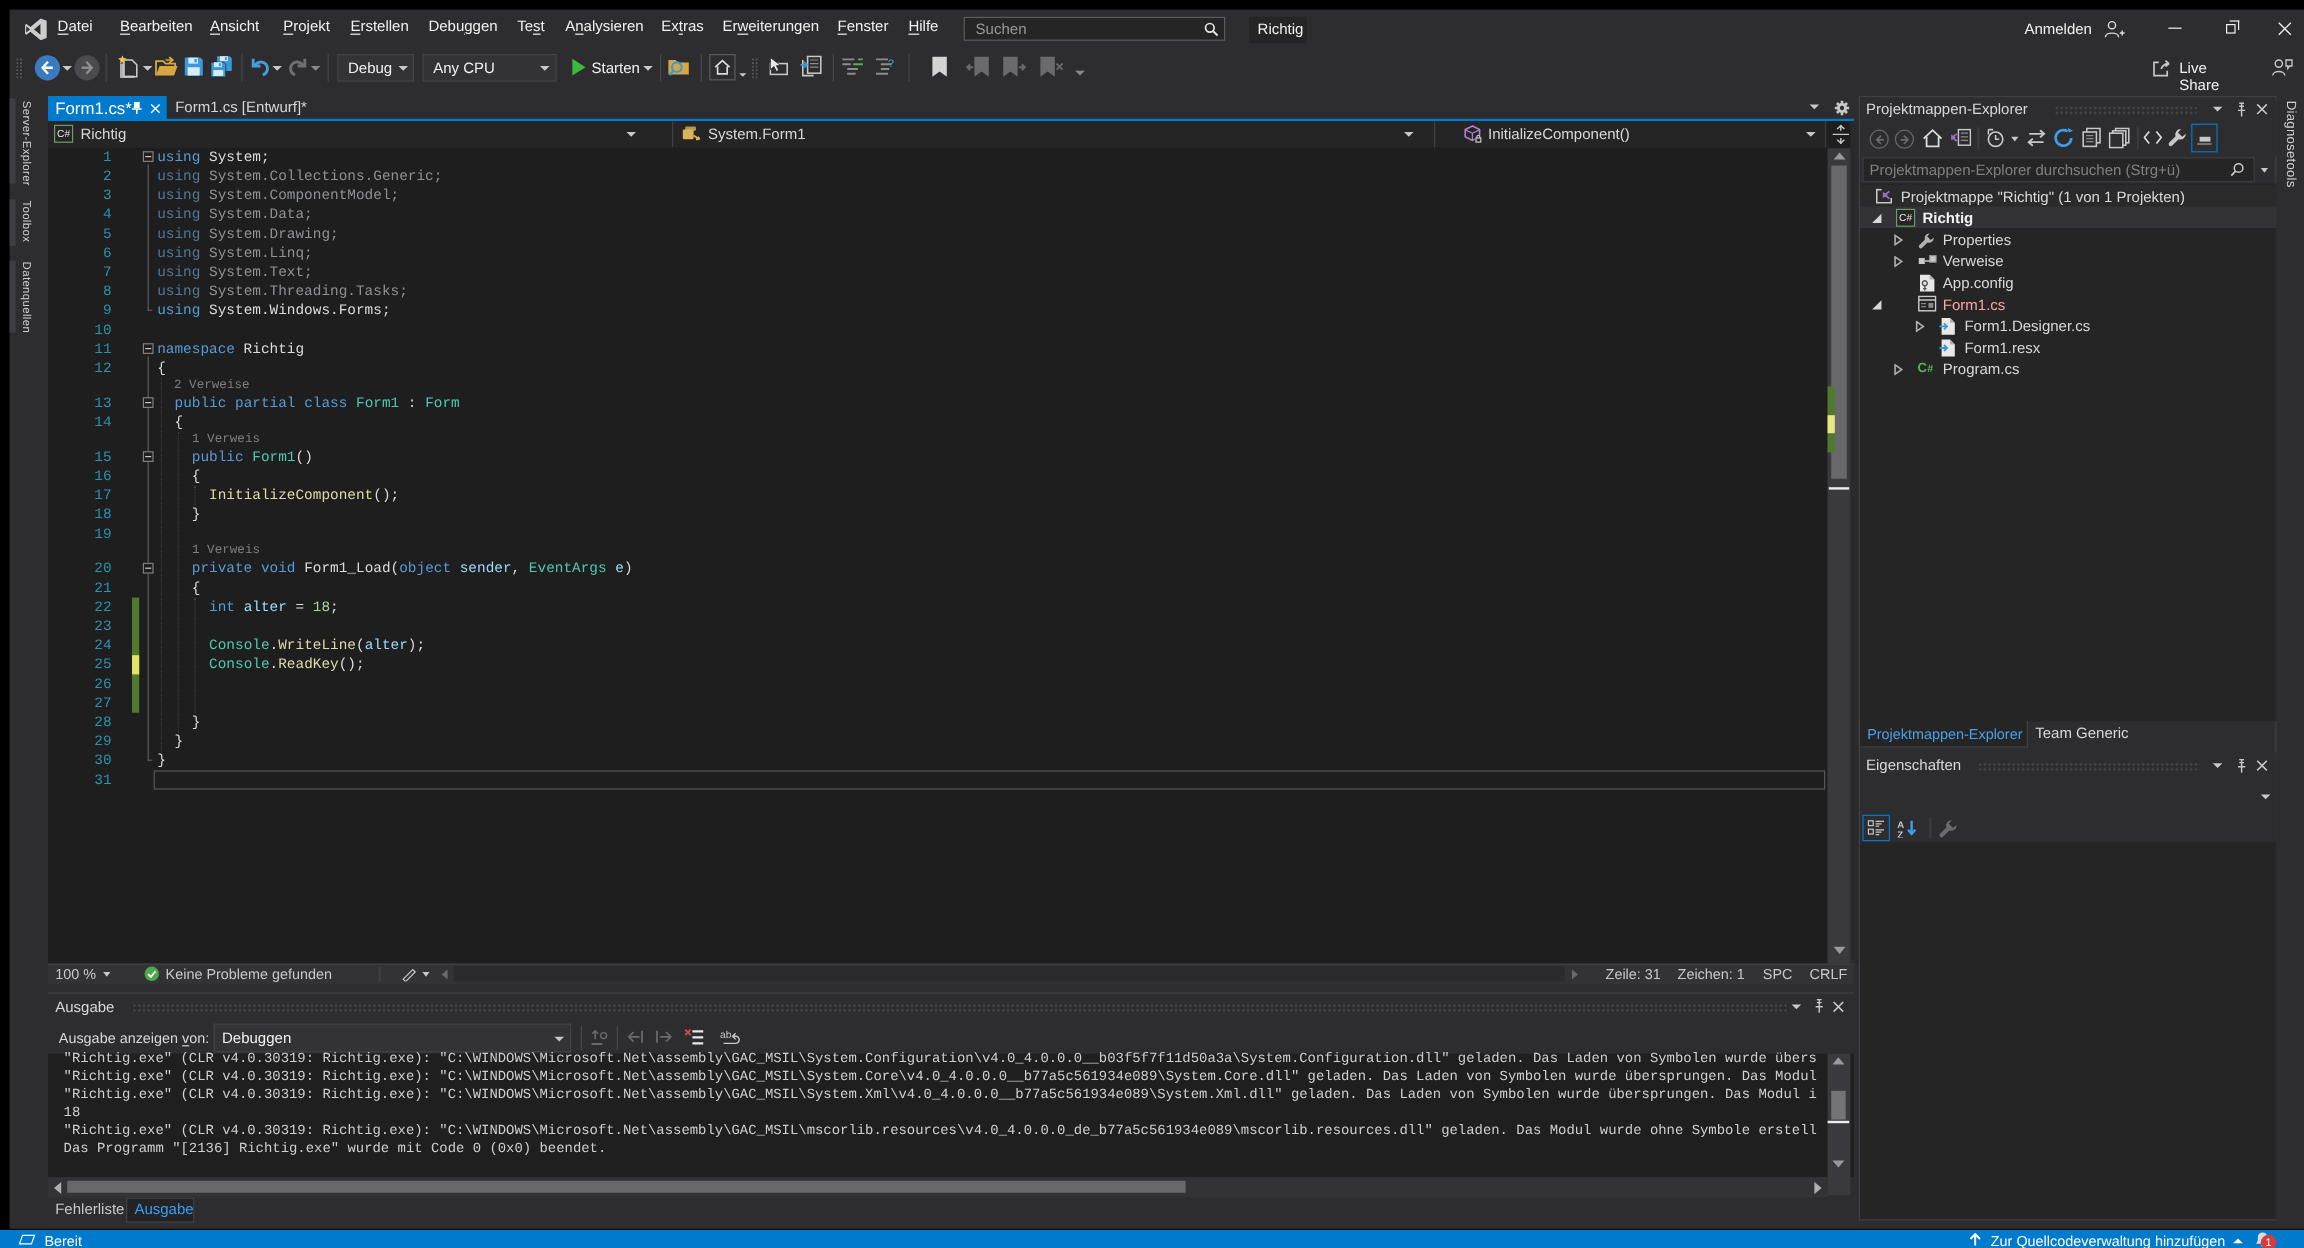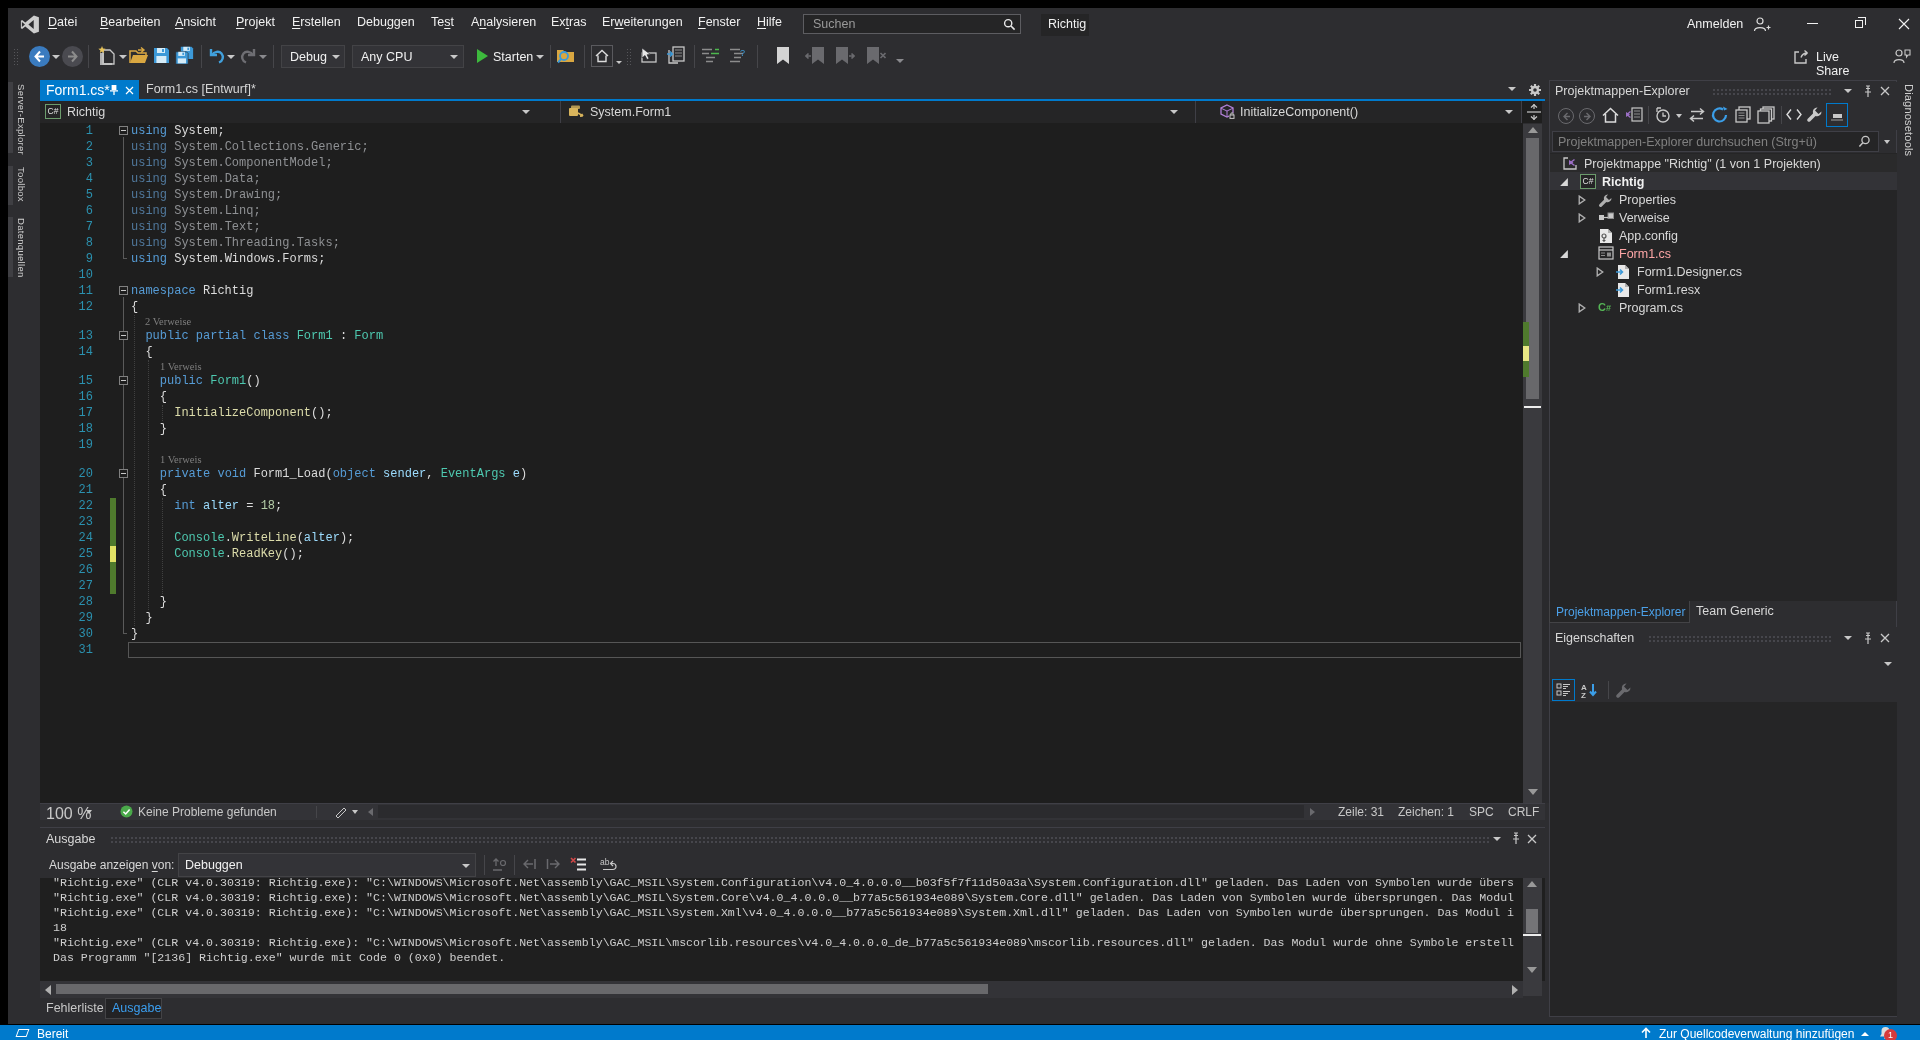--- a/index.html
+++ b/index.html
@@ -8,21 +8,21 @@
 #chrome{position:absolute;left:8px;top:8px;width:1912px;height:1016px;background:#2d2d30}
 .ui{font-size:12.5px;color:#f1f1f1}
 .car{width:0;height:0;border-left:4px solid transparent;border-right:4px solid transparent;border-top:4px solid #c8c8c8}
 .carg{border-top-color:#8a8a8e}
 .vsep{width:1px;background:#46464a}
 .combo{background:#333337;border:1px solid #434346;color:#f1f1f1;font-size:12.5px}
 .dots{background-image:radial-gradient(#46464c 0.9px,transparent 1px);background-size:4px 4px;background-position:0 0}
 .u{text-decoration:underline;text-underline-offset:2px}
 .cl{position:absolute;left:131px;height:16px;line-height:16px;font-family:"Liberation Mono",monospace;font-size:12px;color:#dcdcdc;white-space:pre}
 .ln{position:absolute;left:40px;width:53px;height:16px;line-height:16px;text-align:right;font-family:"Liberation Mono",monospace;font-size:12px;color:#2b91af}
-.lens{position:absolute;height:13px;line-height:13px;font-size:10.5px;color:#7f7f7f;font-family:Liberation Serif, serif}
+.lens{position:absolute;height:13px;line-height:13px;font-size:10.5px;color:#7f7f7f;font-family:Liberation Mono, monospace}
 .k{color:#569cd6}.t{color:#4ec9b0}.m{color:#dcdcaa}.v{color:#9cdcfe}.n{color:#b5cea8}
 .fk{color:#50789c}.fx{color:#8f9194}
 .fold{position:absolute;width:9px;height:9px;border:1px solid #808080;background:#1e1e1e}
 .fold:after{content:"";position:absolute;left:1px;top:3px;width:5px;height:1px;background:#c8c8c8}
 .trow{position:absolute;left:1550px;width:347px;height:18px;line-height:18px;font-size:12.5px;color:#d8d8d8;white-space:pre}
 .exp{position:absolute;width:10px;height:10px}
 .ol{position:absolute;height:15px;line-height:15px;left:53px;font-family:"Liberation Mono",monospace;font-size:11.6px;color:#cfcfcf;white-space:pre}
 </style></head>
 <body>
 <div id="win">
@@ -361,21 +361,21 @@
 <div class="ab" style="left:1523px;top:124px;width:19px;height:679px;background:#3a3a3e"></div>
 <div class="ab" style="left:1542px;top:101px;width:8px;height:702px;background:#2a2a2d"></div>
 <div class="ab" style="left:1528px;top:127px;width:0;height:0;border-left:5px solid transparent;border-right:5px solid transparent;border-bottom:6px solid #999"></div>
 <div class="ab" style="left:1526px;top:138px;width:13px;height:261px;background:#68686b"></div>
 <div class="ab" style="left:1523px;top:322px;width:6px;height:55px;background:#4f7a2d"></div>
 <div class="ab" style="left:1523px;top:346px;width:6px;height:15px;background:#e8e784"></div>
 <div class="ab" style="left:1524px;top:406px;width:17px;height:2px;background:#ededed"></div>
 <div class="ab" style="left:1528px;top:789px;width:0;height:0;border-left:5px solid transparent;border-right:5px solid transparent;border-top:6px solid #999"></div>
 
 <div class="ab" style="left:40px;top:803px;width:1505px;height:17px;background:#333337;border-top:1px solid #3f3f46"></div>
-<div class="ab" style="left:46px;top:805px;font-size:16px;color:#c8c8c8">100 %</div>
+<div class="ab" style="left:46px;top:805px;font-size:12px;color:#c8c8c8">100 %</div>
 <div class="ab car" style="left:86px;top:810px;border-left-width:3.5px;border-right-width:3.5px;border-top-width:4px"></div>
 <svg class="ab" style="left:120px;top:805px" width="13" height="13" viewBox="0 0 13 13">
       <circle cx="6.5" cy="6.5" r="6" fill="#4aa94a"></circle>
       <path d="M3.4 6.7 L5.7 9 L9.6 4.4" stroke="#fff" stroke-width="1.5" fill="none"></path>
     </svg>
 <div class="ab" style="left:138px;top:805px;font-size:12px;color:#c8c8c8">Keine Probleme gefunden</div>
 <div class="ab vsep" style="left:316px;top:806px;height:12px"></div>
 <svg class="ab" style="left:334px;top:805px" width="13" height="13" viewBox="0 0 13 13">
       <path d="M2 11 L10 3 L12 5 L4 13 z M10 3 l2 2" stroke="#c8c8c8" stroke-width="1" fill="none"></path>
     </svg>

